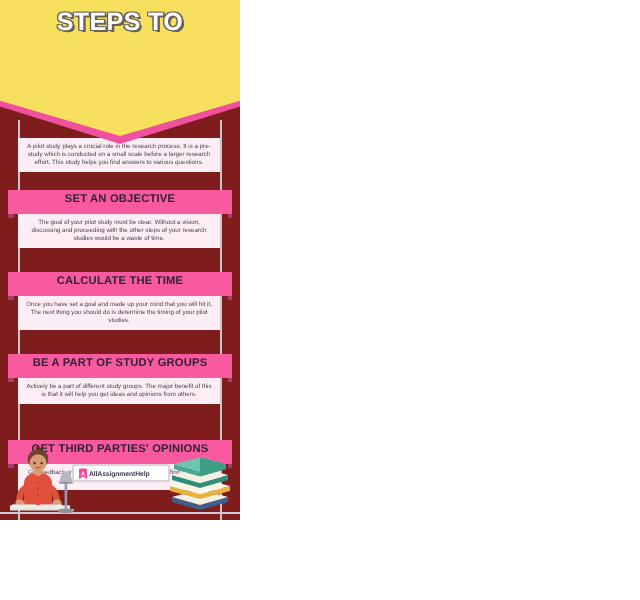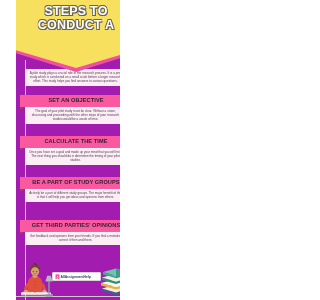--- a/index.html
+++ b/index.html
@@ -11,24 +11,23 @@
   }
 
   body {
     font-family: "Liberation Sans", sans-serif;
     background: #ffffff;
   }
 
   #infographic {
     position: relative;
     width: 120px;
-    height: 300px;
-    background: #a21caf;
+    height: 260px;
+    background: #7f1d1d;
     overflow: hidden;
-    margin-left: 16px;
   }
 
   
   .guide-line {
     position: absolute;
     top: 60px;
     width: 1px;
     height: 240px;
     background: #c9c4cc;
     z-index: 1;
@@ -202,21 +201,20 @@
 <div id="infographic">
 
   <div class="guide-line guide-left"></div>
   <div class="guide-line guide-right"></div>
 
   <div class="header">
     <div class="header-edge"></div>
     <div class="header-bg"></div>
     <div class="header-title">
       <div>STEPS TO</div>
-      <div>CONDUCT A</div>
     </div>
   </div>
 
   <div class="intro">A pilot study plays a crucial role in the research process. It is a pre-study which is conducted on a small scale before a larger research effort. This study helps you find answers to various questions.</div>
 
   <div class="section" id="section-0">
     <div class="section-banner">SET AN OBJECTIVE</div>
     <div class="section-body">The goal of your pilot study must be clear. Without a vision, discussing and proceeding with the other steps of your research studies would be a waste of time.</div>
   </div>
 

